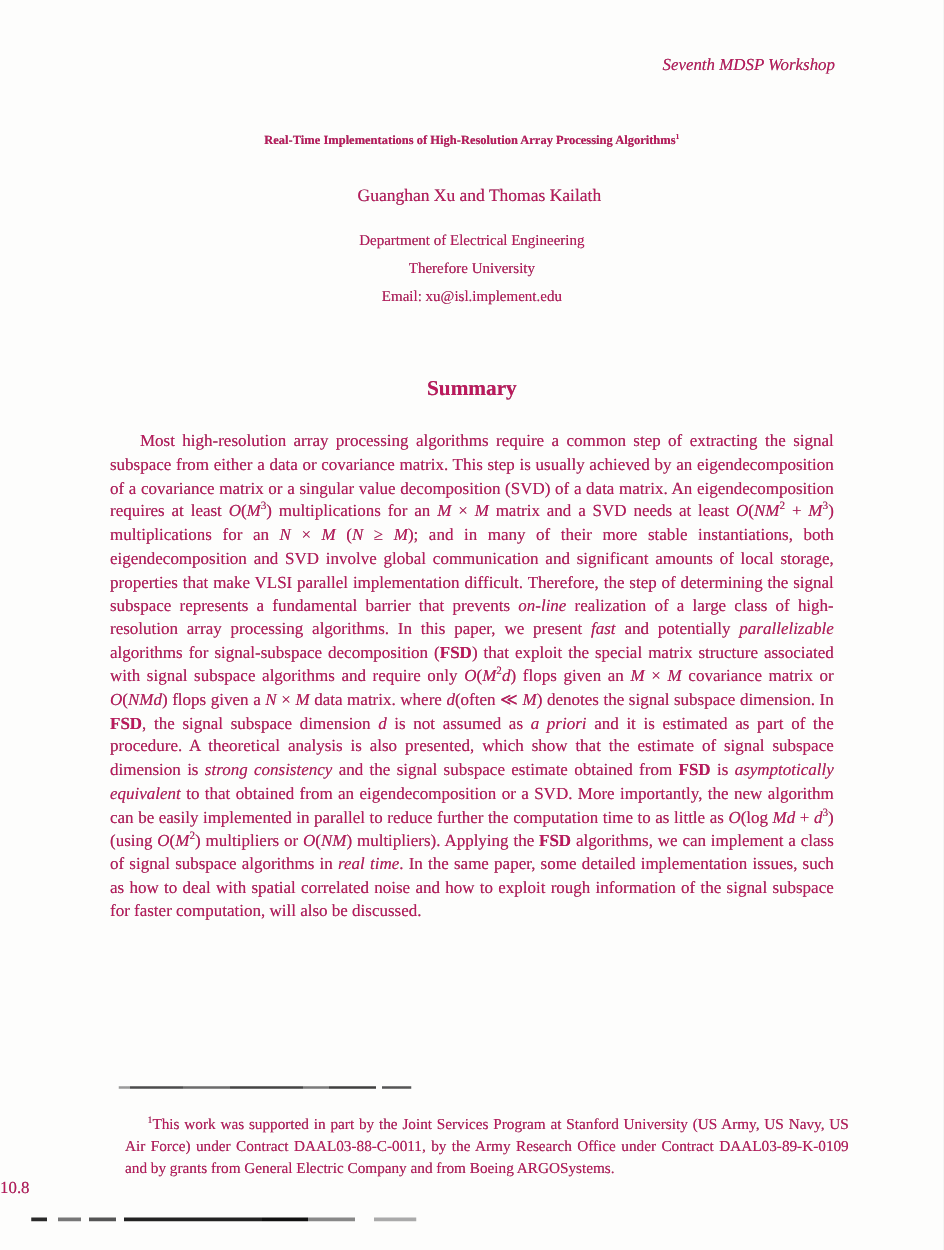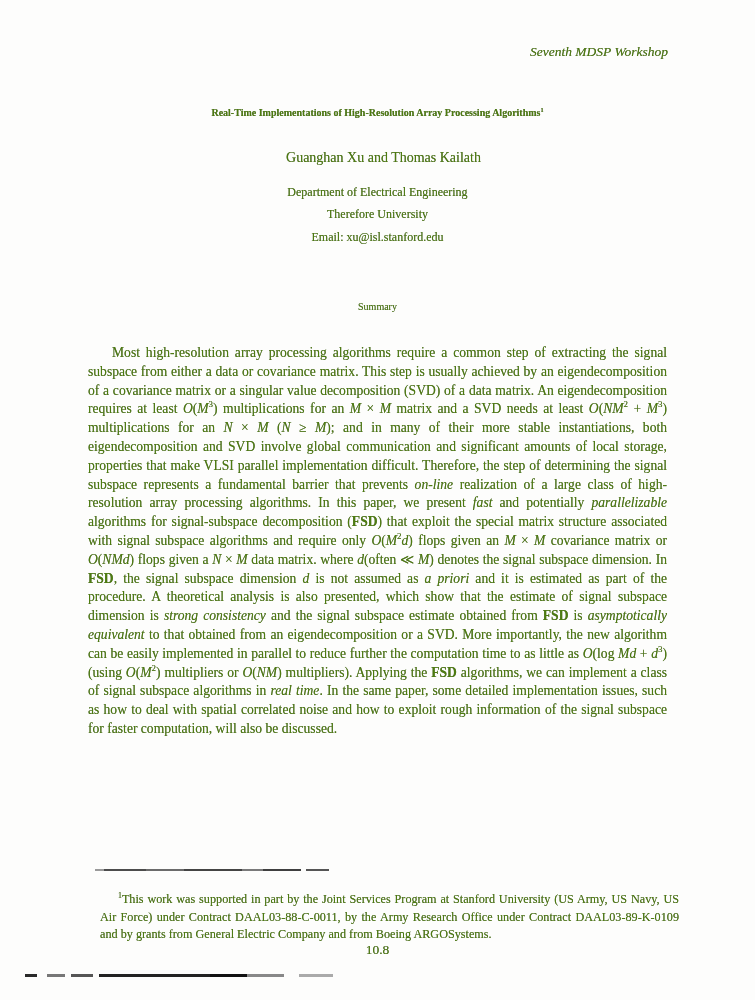--- a/index.html
+++ b/index.html
@@ -2,21 +2,21 @@
 <html><head>
 <meta charset="utf-8">
 <style>
   html, body { margin: 0; padding: 0; background: #e8e8e8; }
   .page {
     position: relative;
     width: 755px; height: 1000px;
     margin: 0 auto;
     background: #fdfdfc;
     font-family: "Liberation Serif", "DejaVu Serif", serif;
-    color: #4d7c0f;
+    color: #be185d;
     overflow: hidden;
     text-shadow: 0 0 0.4px rgba(20,20,20,0.55);
   }
   .running-header {
     position: absolute; top: 44px; right: 87px;
     font-style: italic; font-size: 13.5px;
   }
   .title {
     position: absolute; top: 106px; left: 45px; right: 45px;
     margin: 0; text-align: center;
@@ -27,21 +27,21 @@
     position: absolute; top: 150px; left: 12px; right: 0;
     text-align: center; font-size: 14px;
   }
   .affiliation {
     position: absolute; top: 181px; left: 0; right: 0;
     text-align: center; font-size: 12px; line-height: 22.4px;
   }
   .section-heading {
     position: absolute; top: 301px; left: 0; right: 0;
     margin: 0; text-align: center;
-    font-size: 10px; font-weight: normal;
+    font-size: 17px; font-weight: bold;
   }
   .summary-body {
     position: absolute; top: 344px; left: 88px; width: 579px;
     margin: 0;
     font-size: 13.6px; line-height: 18.8px;
     text-align: justify; text-indent: 24px;
   }
   .run-i { font-style: italic; }
   .run-b { font-weight: bold; }
   .run-m { font-style: italic; }
@@ -54,21 +54,21 @@
   }
   .footnote {
     position: absolute; top: 875px; left: 88px; width: 579px;
     margin: 12px;
     font-size: 12.2px; line-height: 17.6px;
     text-align: justify; text-indent: 18px;
   }
   .footnote sup { font-size: 0.64em; }
   .page-number {
     position: absolute; top: 942px; left: 0; right: 0;
-    text-align: center; font-size: 13.5px;
+    text-align: left; font-size: 13.5px;
   }
   .scan-artifact {
     position: absolute; top: 974px; left: 25px; width: 308px; height: 2.5px;
     background: linear-gradient(90deg,
       #2a2a2a 0 4%, transparent 4% 7%, #777 7% 13%, transparent 13% 15%,
       #555 15% 22%, transparent 22% 24%, #222 24% 60%, #111 60% 72%,
       #888 72% 84%, transparent 84% 89%, #aaa 89% 100%);
   }
 </style>
 </head>
@@ -78,21 +78,21 @@
 
   <div class="running-header">Seventh MDSP Workshop</div>
 
   <h1 class="title"><span>Real-Time Implementations of High-Resolution Array Processing Algorithms</span><sup>1</sup></h1>
 
   <div class="authors">Guanghan Xu and Thomas Kailath</div>
 
   <div class="affiliation">
       <div>Department of Electrical Engineering</div>
       <div>Therefore University</div>
-      <div>Email: xu@isl.stanford.edu</div>
+      <div>Email: xu@isl.implement.edu</div>
     </div>
 
   <h2 class="section-heading">Summary</h2>
 
   <p class="summary-body"><span class="run-n">Most high-resolution array processing algorithms require a common step of extracting the signal subspace from either a data or covariance matrix. This step is usually achieved by an eigendecomposition of a covariance matrix or a singular value decomposition (SVD) of a data matrix. An eigendecomposition requires at least </span><span class="run-m">O</span><span class="run-n">(</span><span class="run-m">M</span><span class="run-sup">3</span><span class="run-n">) multiplications for an </span><span class="run-m">M</span><span class="run-n"> × </span><span class="run-m">M</span><span class="run-n"> matrix and a SVD needs at least </span><span class="run-m">O</span><span class="run-n">(</span><span class="run-m">NM</span><span class="run-sup">2</span><span class="run-n"> + </span><span class="run-m">M</span><span class="run-sup">3</span><span class="run-n">) multiplications for an </span><span class="run-m">N</span><span class="run-n"> × </span><span class="run-m">M</span><span class="run-n"> (</span><span class="run-m">N</span><span class="run-n"> ≥ </span><span class="run-m">M</span><span class="run-n">); and in many of their more stable instantiations, both eigendecomposition and SVD involve global communication and significant amounts of local storage, properties that make VLSI parallel implementation difficult. Therefore, the step of determining the signal subspace represents a fundamental barrier that prevents </span><span class="run-i">on-line</span><span class="run-n"> realization of a large class of high-resolution array processing algorithms. In this paper, we present </span><span class="run-i">fast</span><span class="run-n"> and potentially </span><span class="run-i">parallelizable</span><span class="run-n"> algorithms for signal-subspace decomposition (</span><span class="run-b">FSD</span><span class="run-n">) that exploit the special matrix structure associated with signal subspace algorithms and require only </span><span class="run-m">O</span><span class="run-n">(</span><span class="run-m">M</span><span class="run-sup">2</span><span class="run-m">d</span><span class="run-n">) flops given an </span><span class="run-m">M</span><span class="run-n"> × </span><span class="run-m">M</span><span class="run-n"> covariance matrix or </span><span class="run-m">O</span><span class="run-n">(</span><span class="run-m">NMd</span><span class="run-n">) flops given a </span><span class="run-m">N</span><span class="run-n"> × </span><span class="run-m">M</span><span class="run-n"> data matrix. where </span><span class="run-m">d</span><span class="run-n">(often ≪ </span><span class="run-m">M</span><span class="run-n">) denotes the signal subspace dimension. In </span><span class="run-b">FSD</span><span class="run-n">, the signal subspace dimension </span><span class="run-m">d</span><span class="run-n"> is not assumed as </span><span class="run-i">a priori</span><span class="run-n"> and it is estimated as part of the procedure. A theoretical analysis is also presented, which show that the estimate of signal subspace dimension is </span><span class="run-i">strong consistency</span><span class="run-n"> and the signal subspace estimate obtained from </span><span class="run-b">FSD</span><span class="run-n"> is </span><span class="run-i">asymptotically equivalent</span><span class="run-n"> to that obtained from an eigendecomposition or a SVD. More importantly, the new algorithm can be easily implemented in parallel to reduce further the computation time to as little as </span><span class="run-m">O</span><span class="run-n">(log </span><span class="run-m">Md</span><span class="run-n"> + </span><span class="run-m">d</span><span class="run-sup">3</span><span class="run-n">) (using </span><span class="run-m">O</span><span class="run-n">(</span><span class="run-m">M</span><span class="run-sup">2</span><span class="run-n">) multipliers or </span><span class="run-m">O</span><span class="run-n">(</span><span class="run-m">NM</span><span class="run-n">) multipliers). Applying the </span><span class="run-b">FSD</span><span class="run-n"> algorithms, we can implement a class of signal subspace algorithms in </span><span class="run-i">real time</span><span class="run-n">. In the same paper, some detailed implementation issues, such as how to deal with spatial correlated noise and how to exploit rough information of the signal subspace for faster computation, will also be discussed.</span></p>
 
   <div class="footnote-rule"></div>
 
   <p class="footnote"><sup>1</sup><span>This work was supported in part by the Joint Services Program at Stanford University (US Army, US Navy, US Air Force) under Contract DAAL03-88-C-0011, by the Army Research Office under Contract DAAL03-89-K-0109 and by grants from General Electric Company and from Boeing ARGOSystems.</span></p>
 

